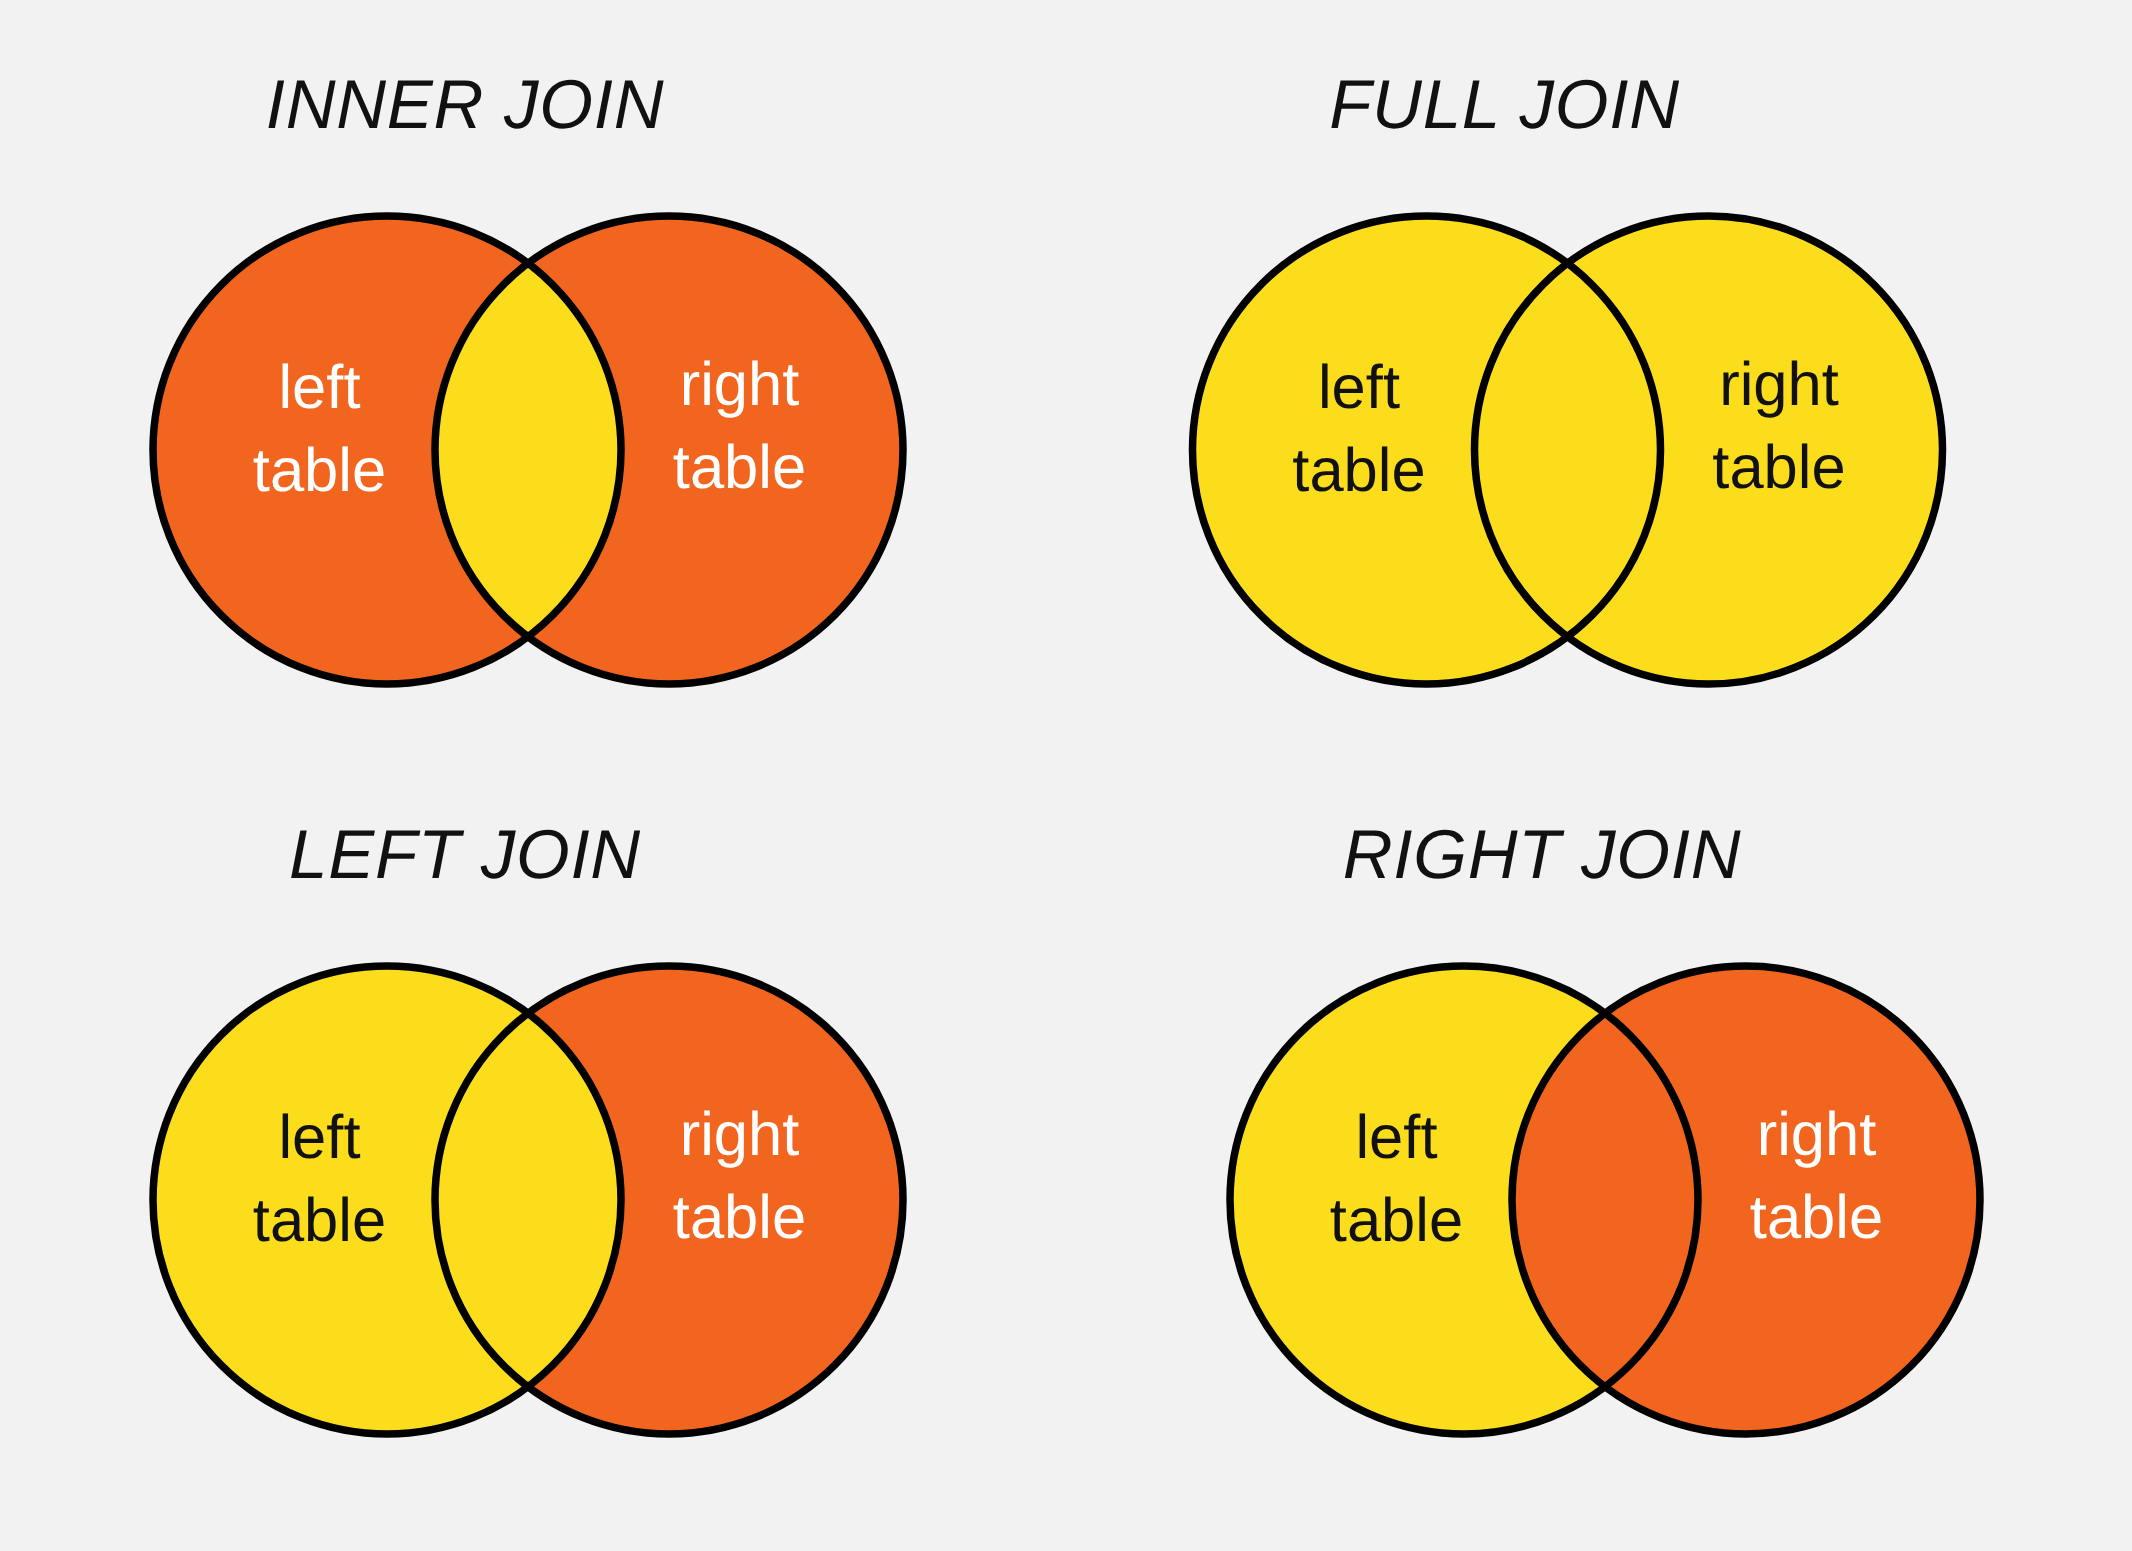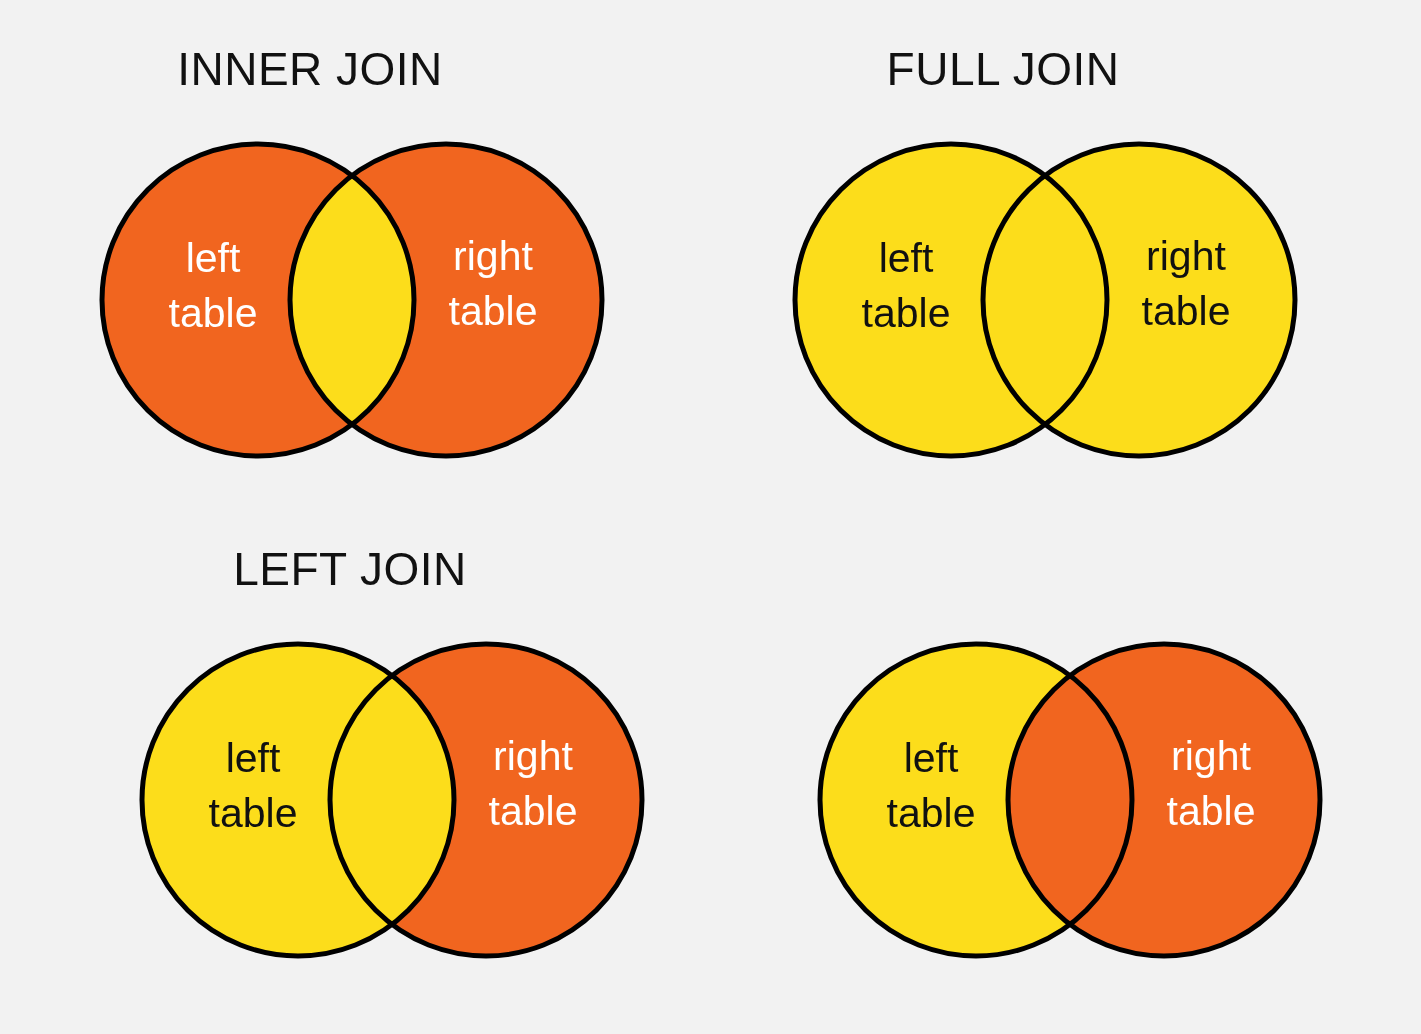--- a/index.html
+++ b/index.html
@@ -18,34 +18,35 @@
     width: 1421px;
     height: 1034px;
   }
   .panel {
     position: absolute;
     width: 620px;
     height: 480px;
   }
   #panel-inner-join { left: 0px;   top: 20px; }
   #panel-full-join  { left: 693px; top: 20px; }
-  #panel-left-join  { left: 0px;   top: 520px; margin-left: 40px; }
+  #panel-left-join  { left: 0px;   top: 520px; }
   #panel-right-join { left: 718px; top: 520px; }
 
   .panel-title {
     position: absolute;
     top: 22px;
     left: 0;
     width: 620px;
     text-align: center;
     font-size: 46px;
     font-weight: 400;
     letter-spacing: 0.5px;
     color: #111111;
     white-space: nowrap;
+    font-style: italic;
   }
 
   .venn {
     position: absolute;
     top: 90px;
     left: 0;
     width: 620px;
     height: 380px;
     display: block;
   }
@@ -126,20 +127,21 @@
       <circle cx="258" cy="190" r="156" fill="none" stroke="#000000" stroke-width="5"></circle>
       <circle cx="446" cy="190" r="156" fill="none" stroke="#000000" stroke-width="5"></circle>
       <text class="label-dark" text-anchor="middle" x="213" y="162" fill="#111111">left</text>
       <text class="label-dark" text-anchor="middle" x="213" y="217" fill="#111111">table</text>
       <text class="label-white" text-anchor="middle" x="493" y="160" fill="#FFFFFF">right</text>
       <text class="label-white" text-anchor="middle" x="493" y="215" fill="#FFFFFF">table</text>
     </svg>
   </div>
 
   <div class="panel" id="panel-right-join">
+    <div class="panel-title">RIGHT JOIN</div>
     <svg class="venn" viewBox="0 0 620 380">
       <defs>
         <clipPath id="clip-R-3">
             <circle cx="446" cy="190" r="156"></circle>
           </clipPath>
       </defs>
       <circle cx="258" cy="190" r="156" fill="#FCDD1B"></circle>
       <circle cx="446" cy="190" r="156" fill="#F1651F"></circle>
       <g clip-path="url(#clip-R-3)">
         <circle cx="258" cy="190" r="156" fill="#F1651F"></circle>

